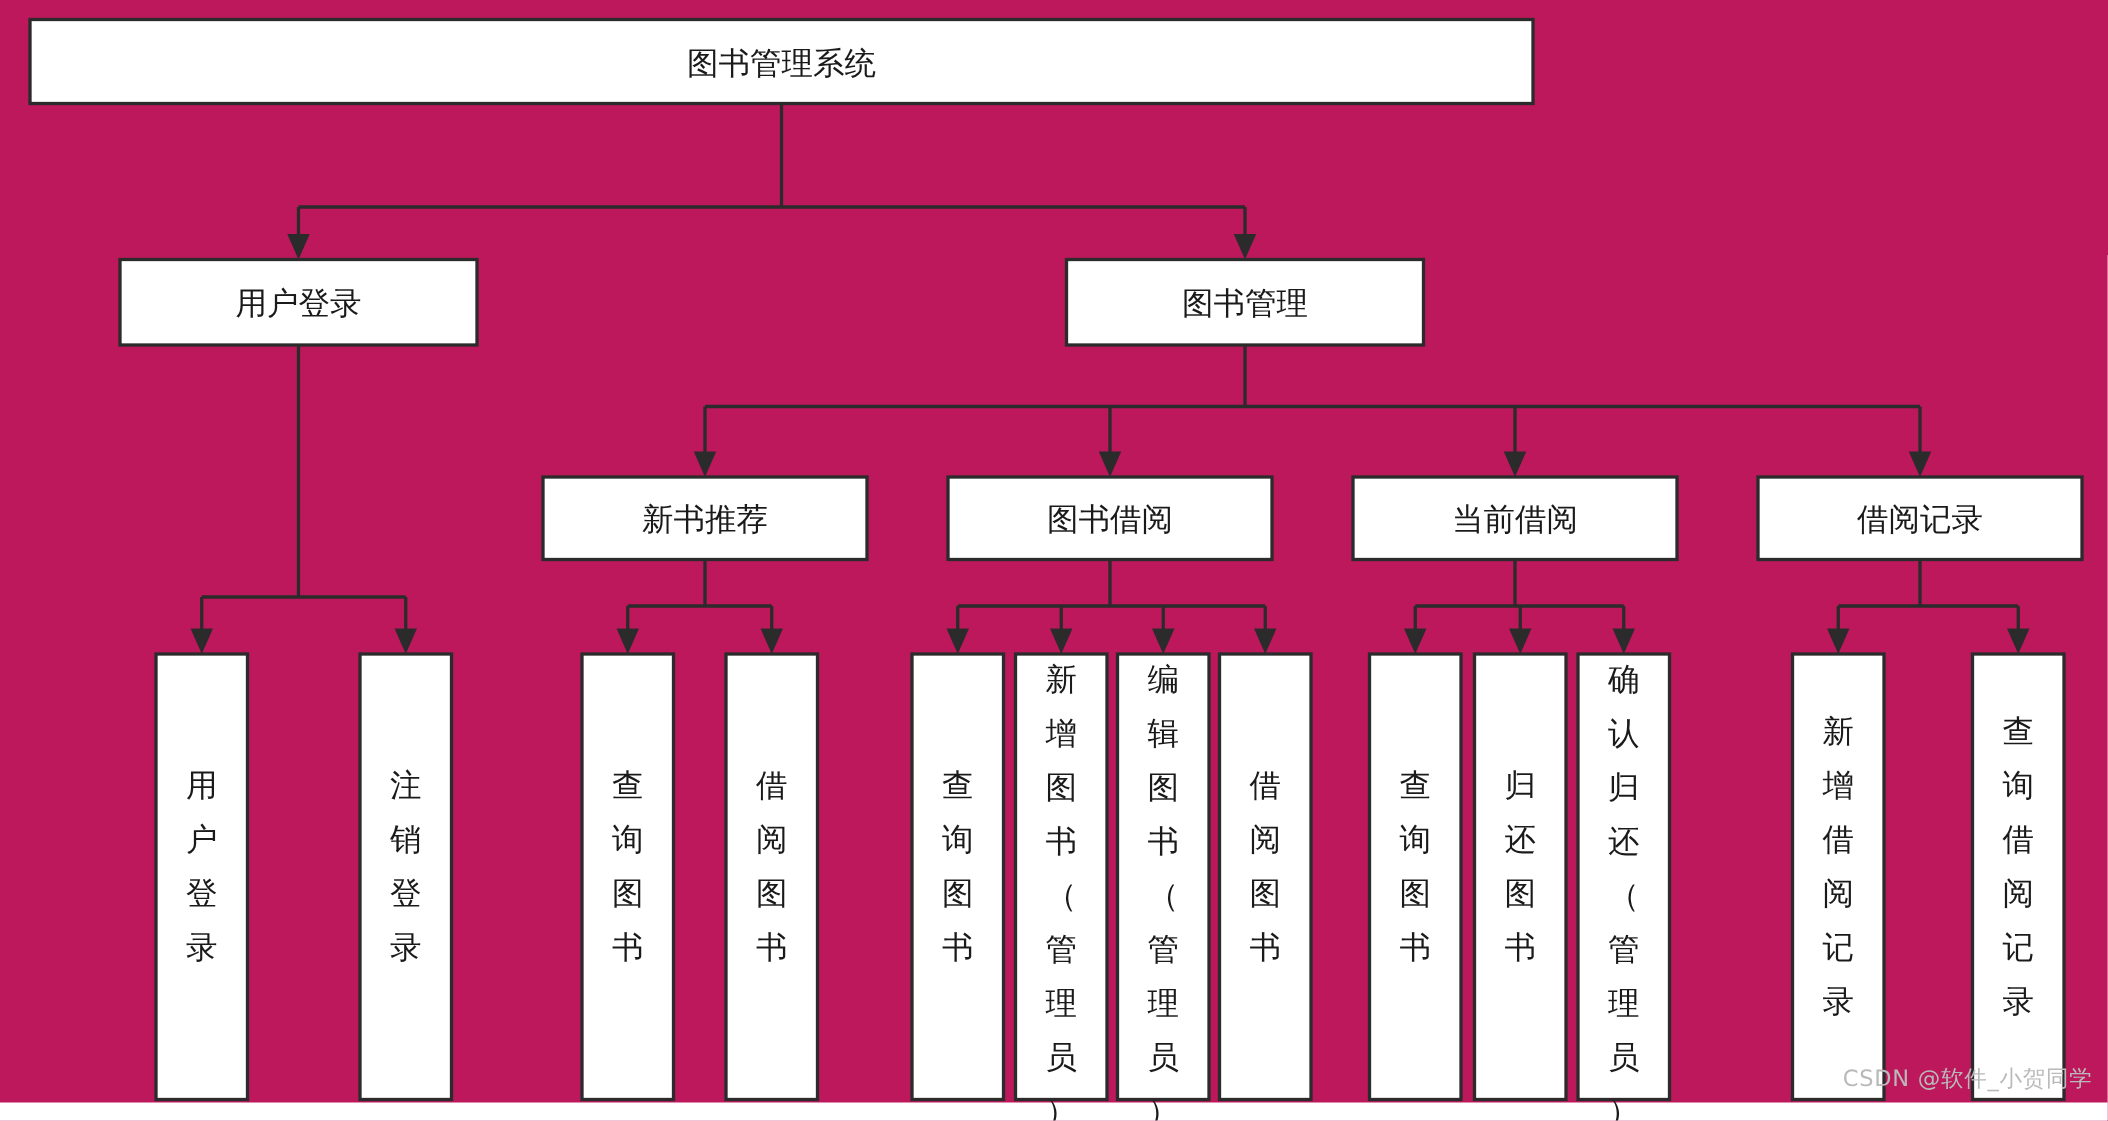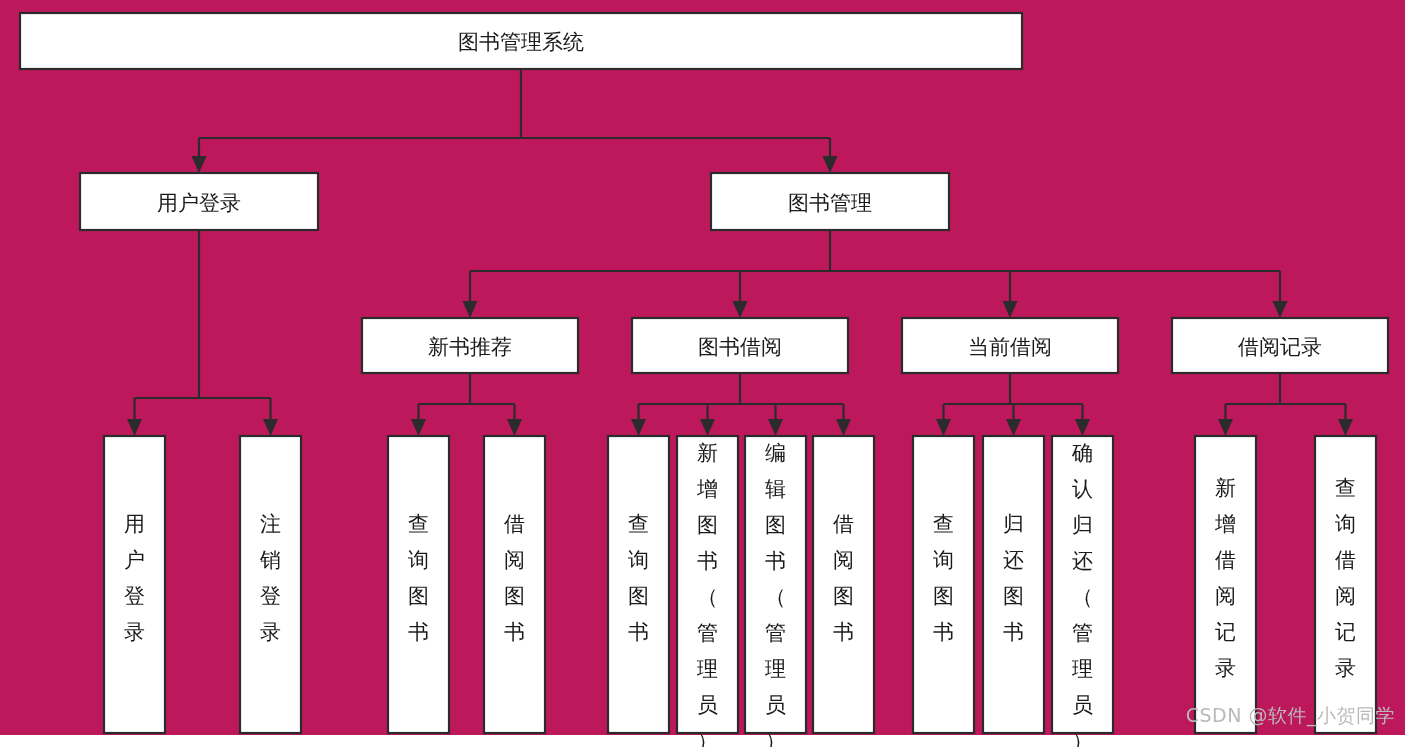--- a/index.html
+++ b/index.html
@@ -56,21 +56,21 @@
     fill: #1a1a1a;
     font-size: 21px;
     text-anchor: middle;
     white-space: pre;
   }
   .watermark {
     position: absolute;
     right: 10px;
     bottom: 6px;
     font-family: "DejaVu Sans", "Liberation Sans", sans-serif;
-    font-size: 19px;
+    font-size: 15px;
     color: #b9b9b9;
     letter-spacing: 0.5px;
     pointer-events: none;
     user-select: none;
   }
 </style>
 </head>
 <body>
 
 <div id="diagram-root">

